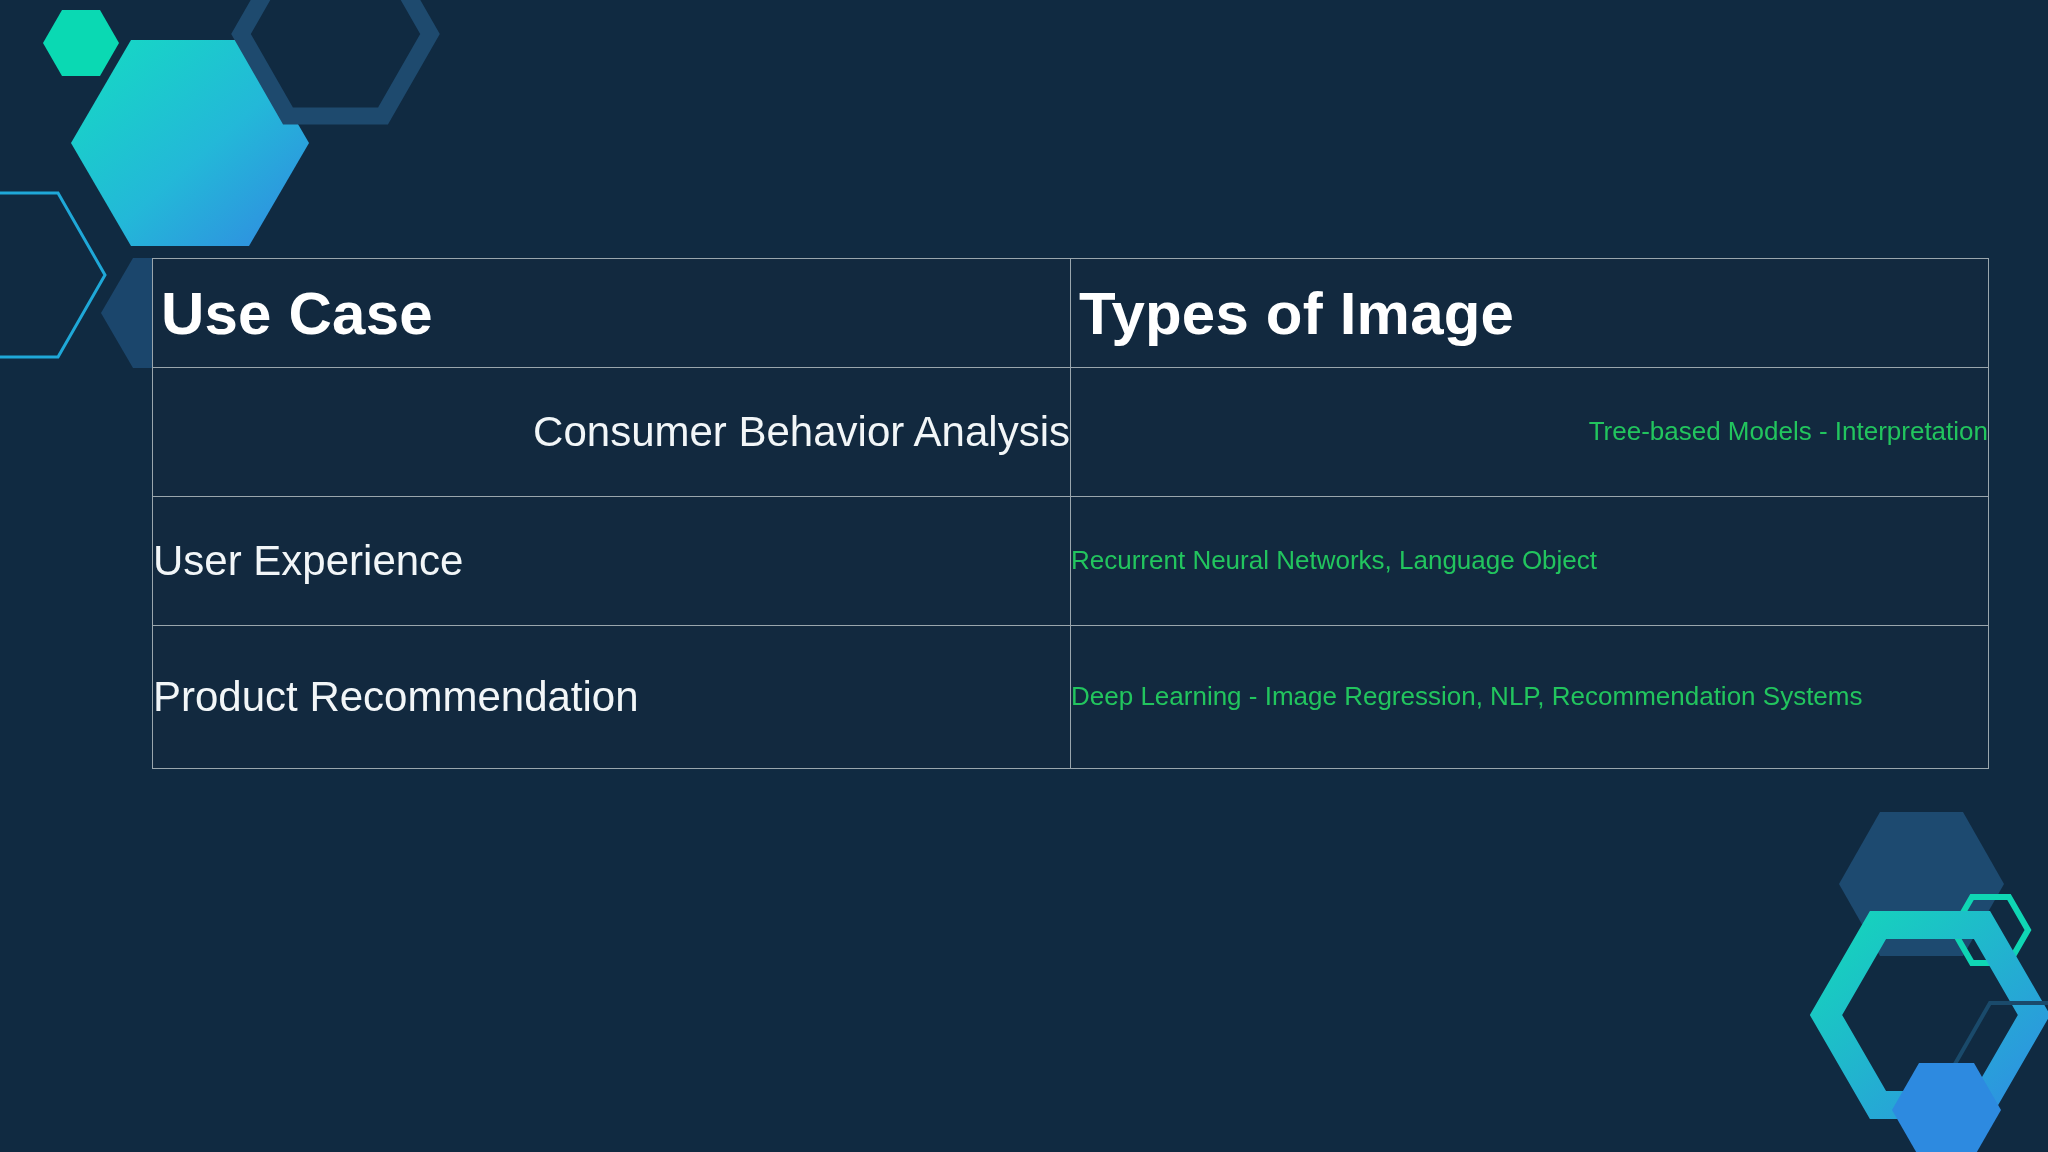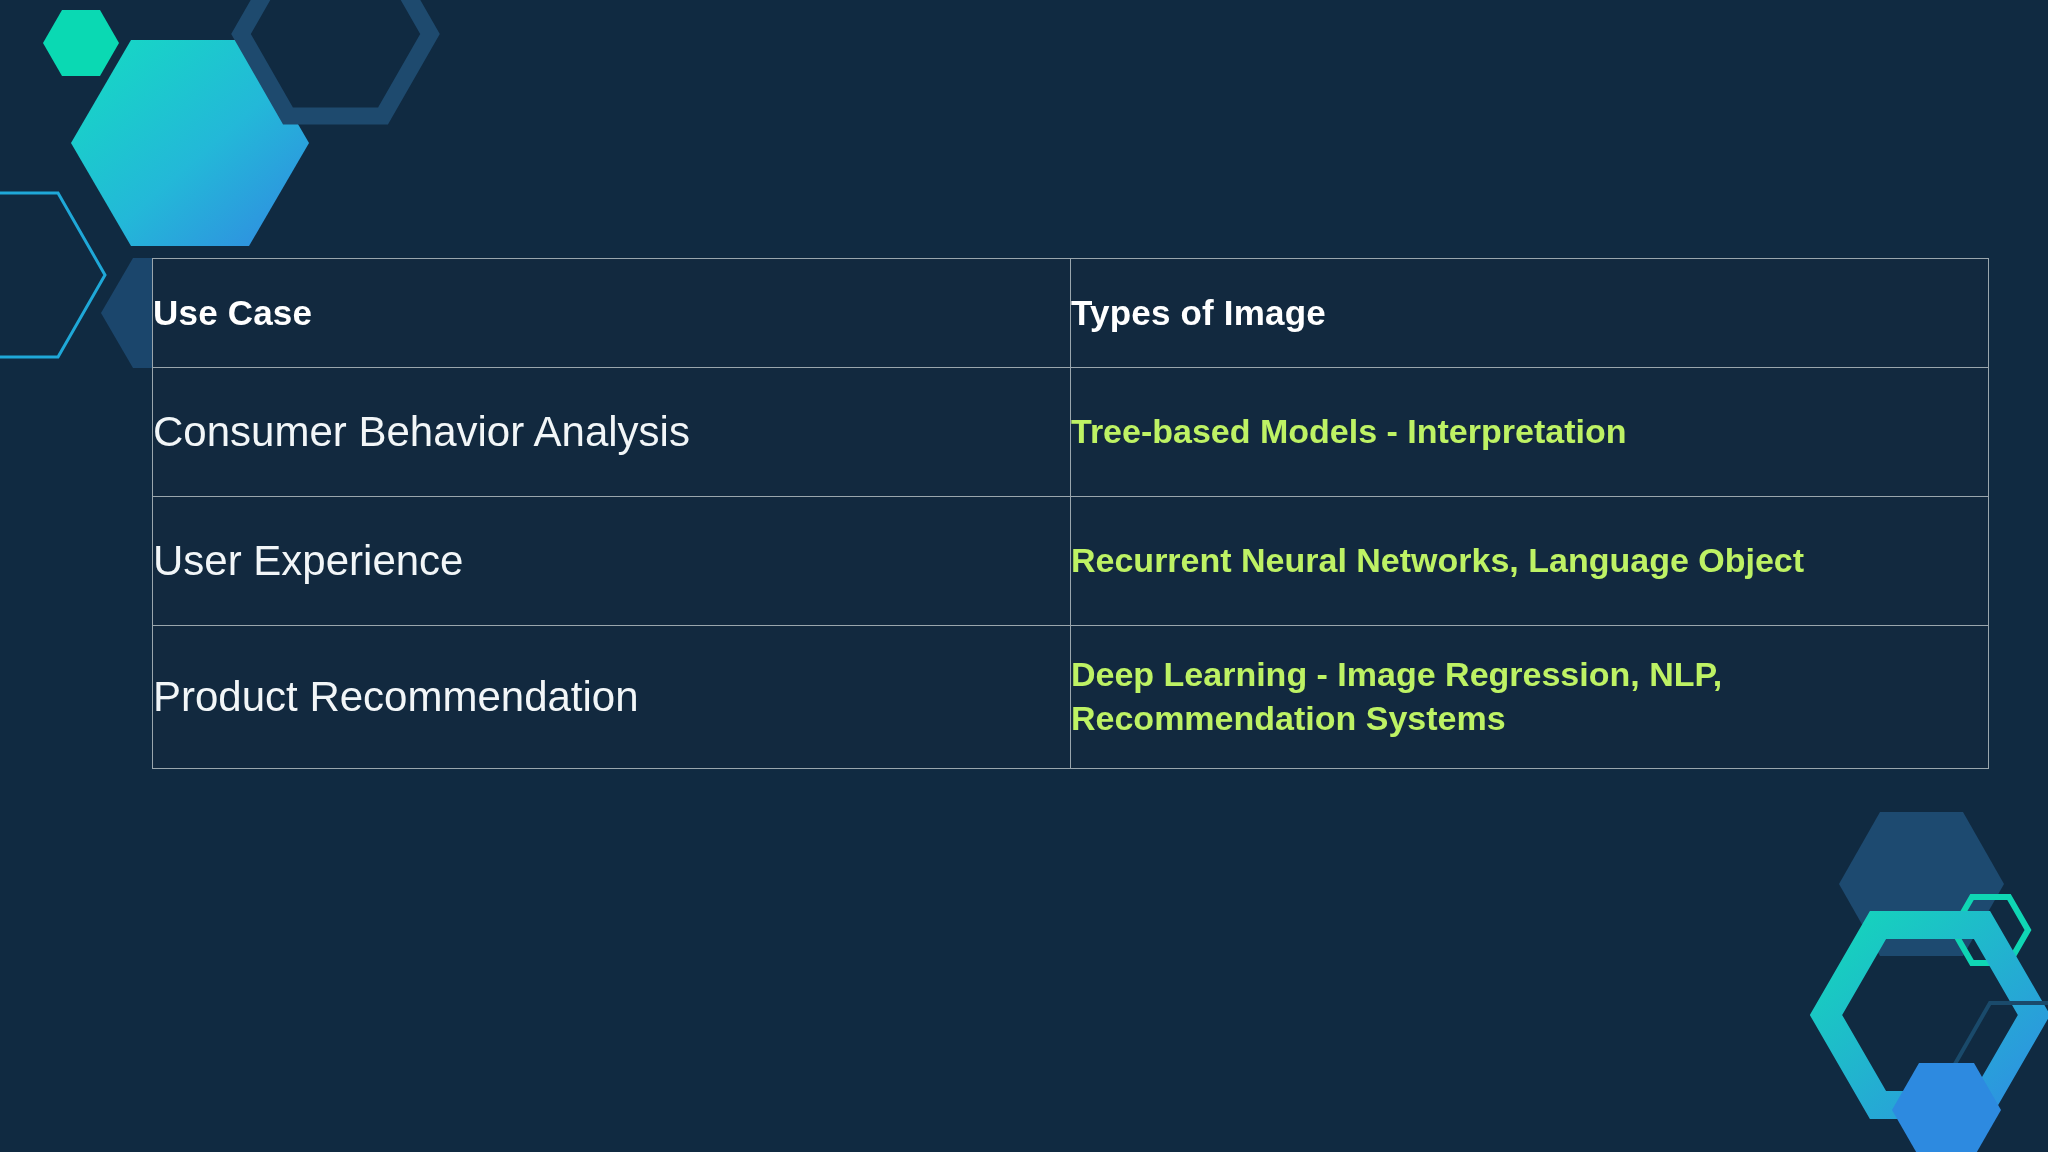--- a/index.html
+++ b/index.html
@@ -50,53 +50,54 @@
     vertical-align: middle;
     padding: 0;
     background: #12293f;
   }
 
   .hdr-cell {
     padding: 22px 24px 22px 22px;
     height: 80px;
   }
   .hdr-text {
-    font-size: 35px;
+    font-size: 60px;
     font-weight: bold;
     color: #ffffff;
     letter-spacing: 0.2px;
     line-height: 1.15;
     text-align: left;
+    margin-left: 8px;
   }
 
   .cell-l {
     padding: 18px 24px 18px 22px;
     height: 96px;
   }
   .cell-l-text {
     font-size: 42px;
     font-weight: normal;
     color: #f2f6f8;
     line-height: 1.18;
   }
 
   .cell-r {
     padding: 14px 24px 14px 20px;
     height: 96px;
   }
   .cell-r-text {
-    font-size: 34px;
-    font-weight: bold;
-    color: #bef264;
+    font-size: 26px;
+    font-weight: normal;
+    color: #22c55e;
     line-height: 1.28;
   }
 
   
   tr.r-head > th { height: 108px; }
-  tr.r-1 > td { height: 128px; }
+  tr.r-1 > td { height: 128px; text-align: right; }
   tr.r-2 > td { height: 128px; }
   tr.r-3 > td { height: 142px; }
   tr.r-4 > td { height: 142px; margin-top: 39px; }
 </style>
 </head>
 <body>
 
 <div class="slide">
 
   <div class="deco">

